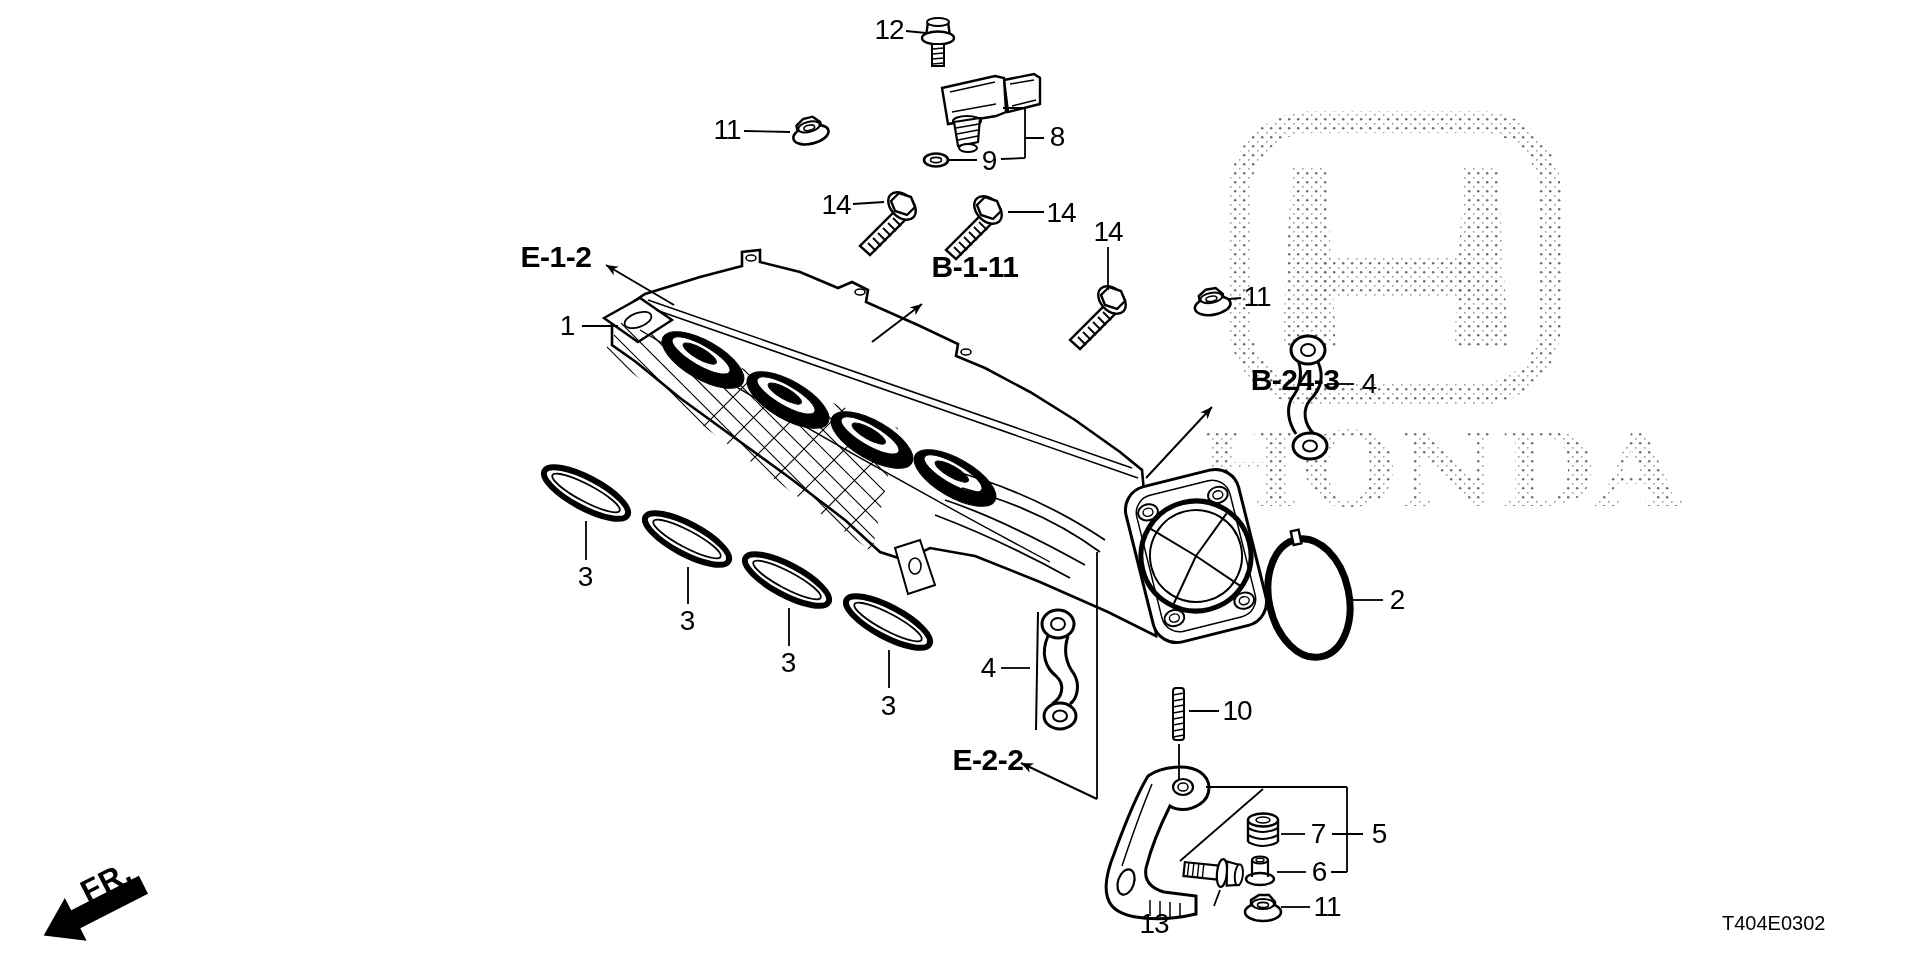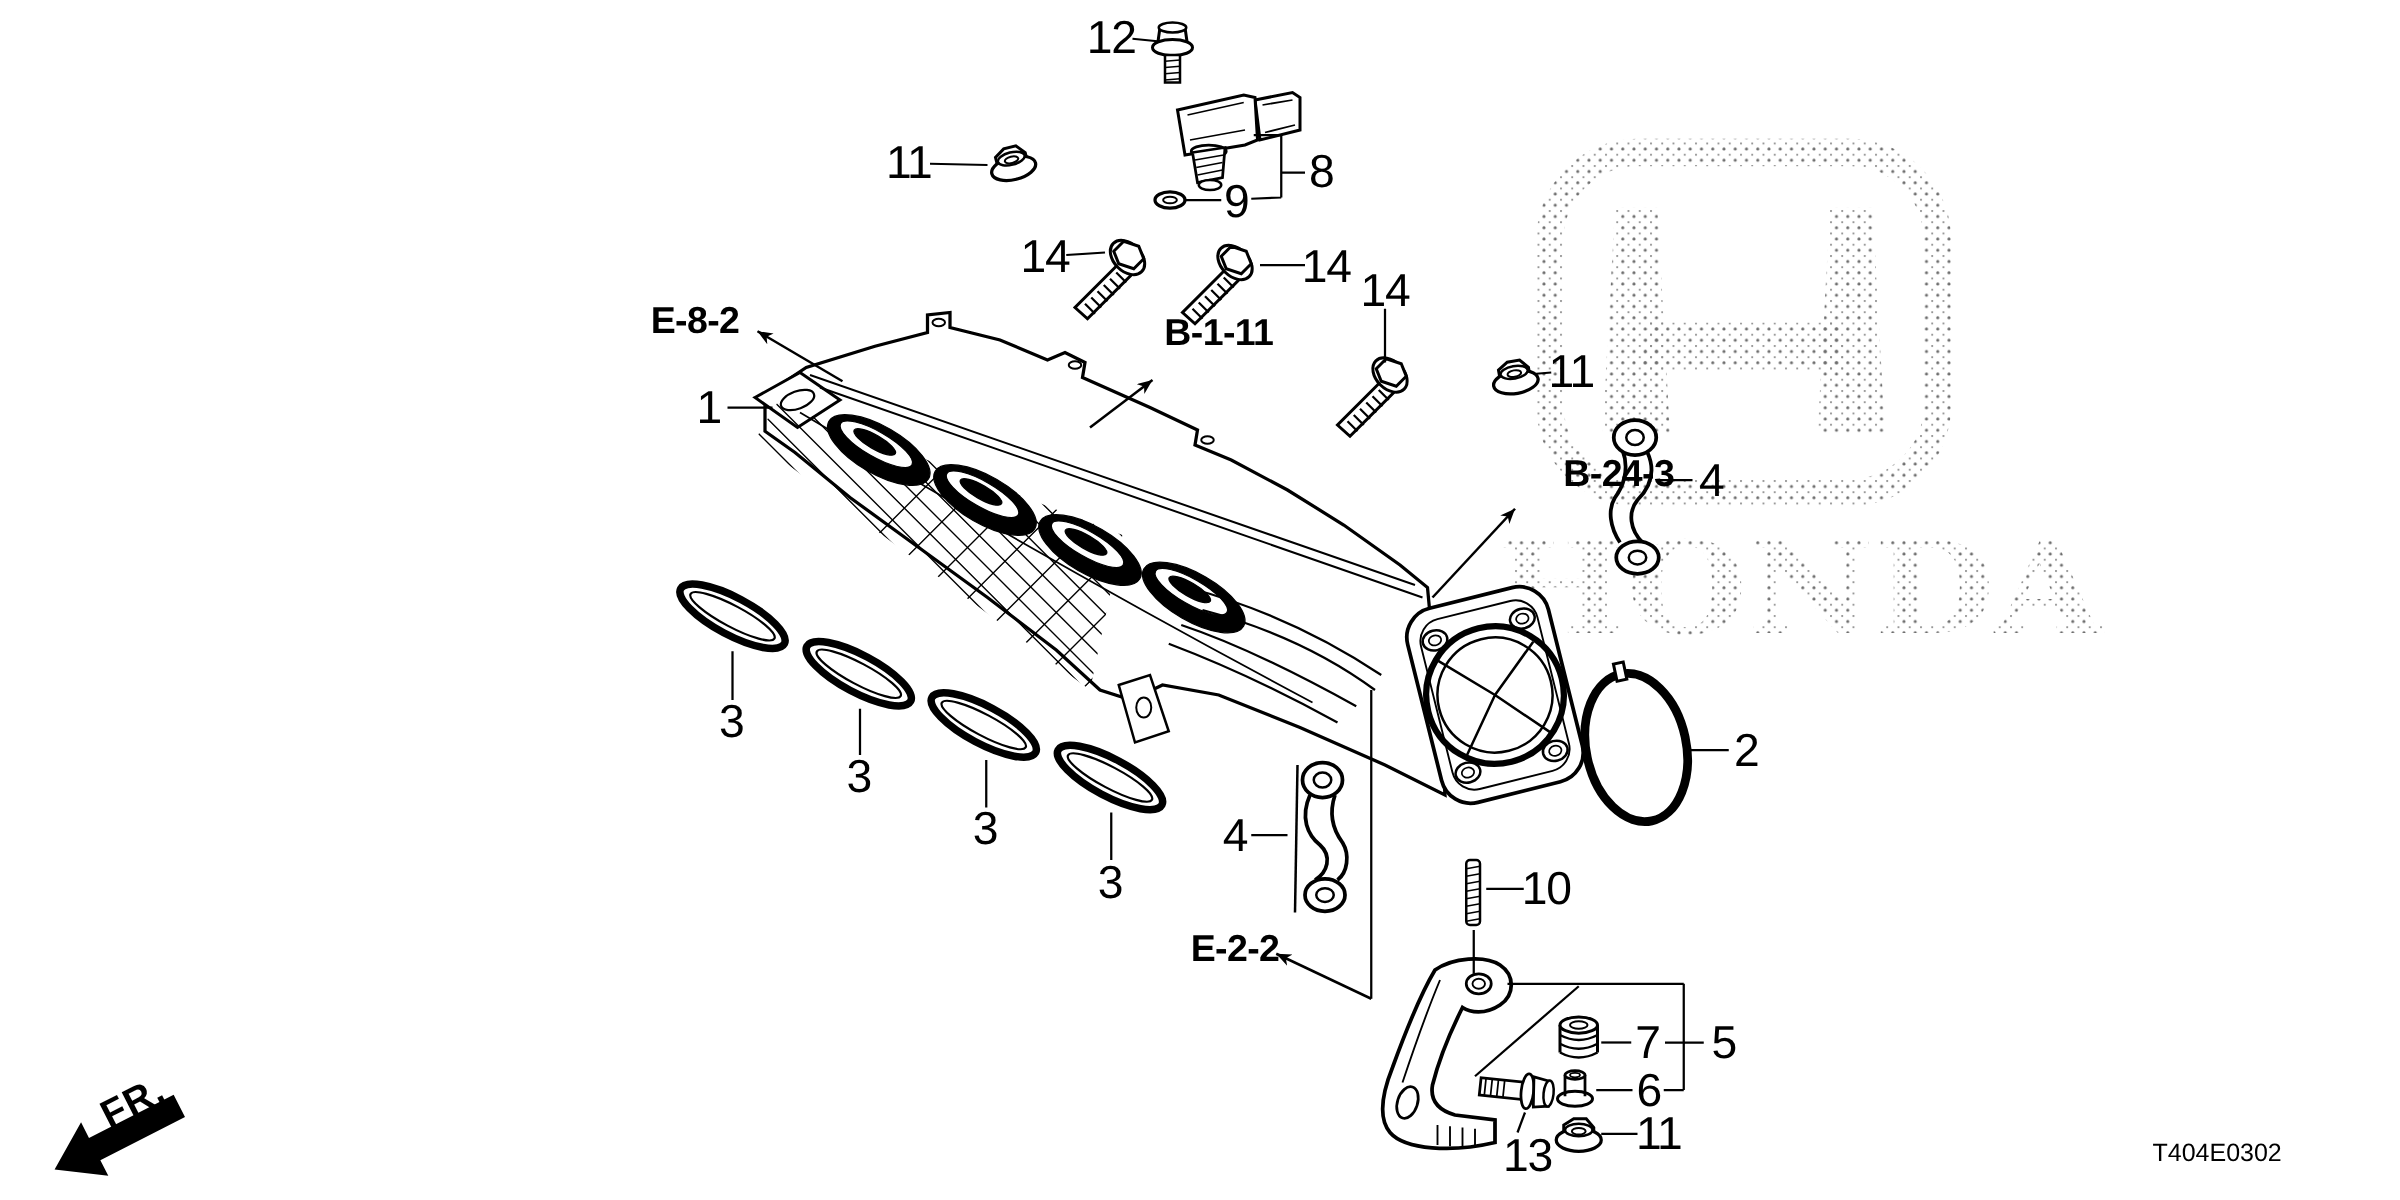--- a/index.html
+++ b/index.html
@@ -3,21 +3,21 @@
 <meta charset="utf-8">
 <style>
   html,body{margin:0;padding:0;}
   body{
     width:1920px;height:960px;position:relative;background:#ffffff;
     font-family:"Liberation Sans",sans-serif;overflow:hidden;color:#000;
   }
   .stage{position:absolute;left:0;top:0;width:1920px;height:960px;}
   .callout{
     position:absolute;transform:translate(-50%,-50%);
-    font-size:37px;font-weight:400;line-height:1;letter-spacing:-1px;
+    font-size:28px;font-weight:400;line-height:1;letter-spacing:-1px;
     white-space:nowrap;z-index:5;
   }
   .ref{
     position:absolute;transform:translate(-50%,-50%);
     font-size:30px;font-weight:700;line-height:1;letter-spacing:-0.5px;
     white-space:nowrap;z-index:5;
   }
   .diagram-code{
     position:absolute;left:1722px;top:912px;width:130px;
     font-size:20px;font-weight:400;letter-spacing:0;z-index:5;
@@ -271,21 +271,21 @@
     <path d="M872,342 L922,304" marker-end="url(#ah)"></path>
     <path d="M1146,478 L1212,407" marker-end="url(#ah)"></path>
     <path d="M1097,799 L1021,763" marker-end="url(#ah)"></path>
   </g>
 
   <g transform="rotate(-27 90 912)">
     <polygon points="38,912 74,888 74,902 150,902 150,922 74,922 74,936" fill="#000"></polygon>
   </g>
 </svg>
 
-<div class="ref" style="left:556px;top:257px;">E-8-2</div>
+<div class="ref" style="left:556px;top:257px;">E-1-2</div>
 <div class="ref" style="left:947px;top:267px;margin-left:28px;">B-1-11</div>
 <div class="ref" style="left:1247px;top:380px;margin-left:48px;">B-24-3</div>
 <div class="ref" style="left:988px;top:760px;">E-2-2</div>
 
 <div class="callout" style="left:889px;top:30px;">12</div>
 <div class="callout" style="left:727px;top:130px;">11</div>
 <div class="callout" style="left:1057px;top:137px;">8</div>
 <div class="callout" style="left:989px;top:161px;">9</div>
 <div class="callout" style="left:836px;top:205px;">14</div>
 <div class="callout" style="left:1061px;top:213px;">14</div>
@@ -296,17 +296,17 @@
 <div class="callout" style="left:585px;top:577px;">3</div>
 <div class="callout" style="left:687px;top:621px;">3</div>
 <div class="callout" style="left:788px;top:663px;">3</div>
 <div class="callout" style="left:888px;top:706px;">3</div>
 <div class="callout" style="left:1397px;top:600px;">2</div>
 <div class="callout" style="left:988px;top:668px;">4</div>
 <div class="callout" style="left:1237px;top:711px;">10</div>
 <div class="callout" style="left:1318px;top:834px;">7</div>
 <div class="callout" style="left:1379px;top:834px;">5</div>
 <div class="callout" style="left:1319px;top:872px;">6</div>
-<div class="callout" style="left:1222px;top:924px;">13</div>
+<div class="callout" style="left:1154px;top:924px;">13</div>
 <div class="callout" style="left:1327px;top:907px;">11</div>
 
 <div class="fr-label">FR.</div>
 <div class="diagram-code">T404E0302</div>
 
 </body></html>

